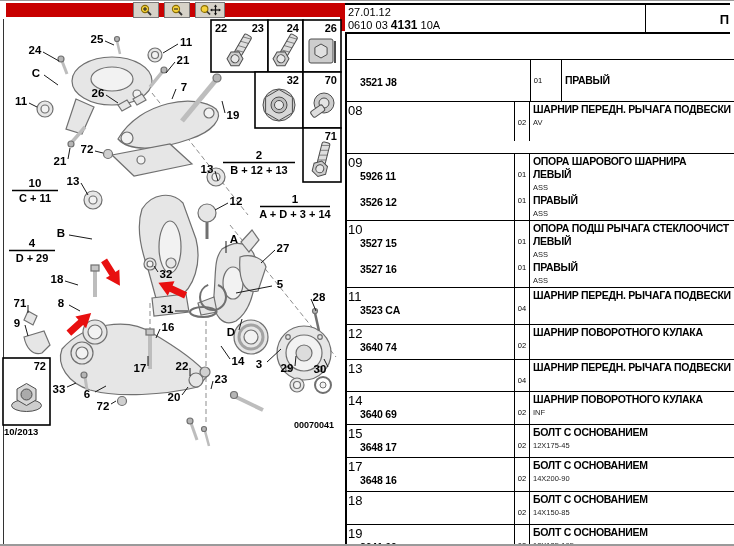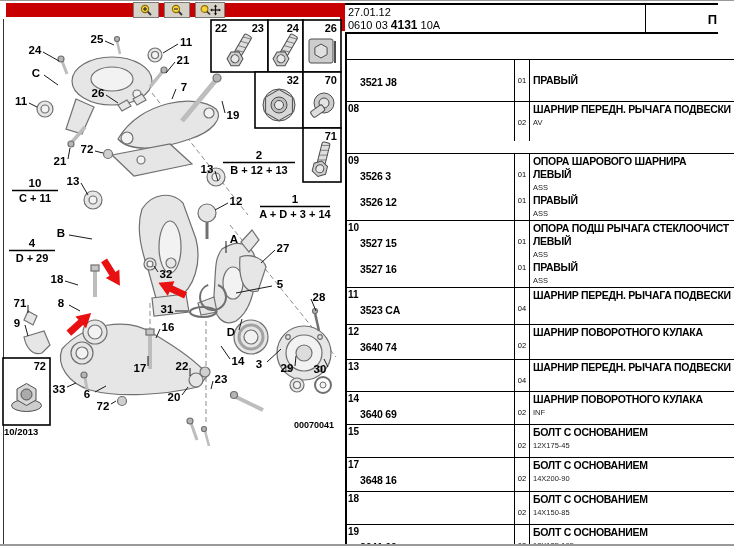--- a/index.html
+++ b/index.html
@@ -10,36 +10,36 @@
   #leftpanel{position:absolute;left:0;top:0;width:345px;height:546px;background:#fff;}
   #leftpanel .panel-border{position:absolute;left:3px;top:18px;bottom:3px;width:1px;background:#333;}
   #redbar{position:absolute;left:6px;top:2px;width:334px;height:14px;}
   #redtick{position:absolute;left:340px;top:2px;width:5px;height:28px;}
   .toolbar-btns{position:absolute;left:133px;top:1px;height:16px;display:flex;gap:5px;}
   .tbtn{width:26px;height:16px;background:#d6d2c8;border:1px solid #7a7a7a;
         display:flex;align-items:center;justify-content:center;box-sizing:border-box;cursor:pointer;}
   #diag{position:absolute;left:0;top:0;width:345px;height:546px;}
   
   #rightpanel{position:absolute;left:345px;top:0;width:389px;height:546px;}
-  #thead{position:absolute;left:0;right:16px;top:2px;height:27px;border-top:2px solid #000;
+  #thead{position:absolute;left:0;right:4px;top:2px;height:27px;border-top:2px solid #000;
          border-bottom:2px solid #000;background:#fff;padding-left:32px;}
   #thead .hdiv{position:absolute;left:300px;top:0;bottom:0;width:1px;background:#000;}
   #thead .l1{position:absolute;left:3px;top:1px;font-size:11px;}
   #thead .l2{position:absolute;left:3px;top:13px;font-size:11px;}
   #thead .bold-lg{font-weight:bold;font-size:12px;}
   #thead .hright{position:absolute;right:1px;top:7px;font-size:13px;font-weight:bold;}
   #tablebox{position:absolute;left:0;right:0;top:33px;border-left:2px solid #000;}
   #spacer{height:25px;}
   .trow{display:flex;border-top:1px solid #000;position:relative;box-sizing:border-box;}
   .trow:last-child{border-bottom:1px solid #000;}
   .c-main{width:167px;position:relative;padding:1px 0 0 13px;box-sizing:border-box;}
   .c-qty{width:15px;border-left:1px solid #000;padding-top:1px;box-sizing:border-box;}
   .c-desc{flex:1;border-left:1px solid #000;padding:1px 0 0 3px;box-sizing:border-box;}
   .line{height:13px;line-height:13px;white-space:nowrap;}
-  .rownum{position:absolute;left:1px;top:1px;font-size:10px;font-weight:bold;}
+  .rownum{position:absolute;left:1px;top:1px;font-size:13px;}
   .ref{font-weight:bold;font-size:10.5px;letter-spacing:-0.2px;}
   .qtyv{font-size:7.5px;text-align:center;}
   .d-bold{font-weight:bold;font-size:10.5px;letter-spacing:-0.3px;}
   .d-small{font-size:7.5px;color:#222;}
 </style>
 </head>
 <body>
 
 <div id="leftpanel">
   <div class="panel-border"></div>
@@ -365,21 +365,21 @@
       <span>0610 03</span>
       <span class="bold-lg">4131</span>
       <span>10A</span>
     </div>
     <div class="hdiv"></div>
     <div class="hright">П</div>
   </div>
   <div id="tablebox">
     <div id="spacer"></div>
     <div id="rows">
-        <div class="trow" style="min-height: 42px;">
+        <div class="trow" style="min-height: 42px; gap: 16px;">
           <div class="c-main">
             <div class="line"></div>
             <div class="line"><span class="ref">3521 J8</span></div>
           </div>
           <div class="c-qty">
             <div class="line qtyv"></div>
             <div class="line qtyv">01</div>
           </div>
           <div class="c-desc">
             <div class="line "></div>
@@ -397,21 +397,21 @@
           </div>
           <div class="c-desc">
             <div class="line d-bold">ШАРНИР ПЕРЕДН. РЫЧАГА ПОДВЕСКИ</div>
             <div class="line d-small">AV</div>
           </div>
         </div>
         <div class="trow" style="min-height: 65px; margin-top: 12px;">
           <div class="c-main">
             <span class="rownum">09</span>
             <div class="line"></div>
-            <div class="line"><span class="ref">3526 3</span></div>
+            <div class="line"><span class="ref">5926 11</span></div>
             <div class="line"></div>
             <div class="line"><span class="ref">3526 12</span></div>
             <div class="line"></div>
           </div>
           <div class="c-qty">
             <div class="line qtyv"></div>
             <div class="line qtyv">01</div>
             <div class="line qtyv"></div>
             <div class="line qtyv">01</div>
             <div class="line qtyv"></div>
@@ -504,20 +504,21 @@
           </div>
           <div class="c-desc">
             <div class="line d-bold">ШАРНИР ПОВОРОТНОГО КУЛАКА</div>
             <div class="line d-small">INF</div>
           </div>
         </div>
         <div class="trow" style="min-height: 33px;">
           <div class="c-main">
             <span class="rownum">15</span>
             <div class="line"></div>
+            <div class="line"><span class="ref">3648 17</span></div>
           </div>
           <div class="c-qty">
             <div class="line qtyv"></div>
             <div class="line qtyv">02</div>
           </div>
           <div class="c-desc">
             <div class="line d-bold">БОЛТ С ОСНОВАНИЕМ</div>
             <div class="line d-small">12X175-45</div>
           </div>
         </div>

